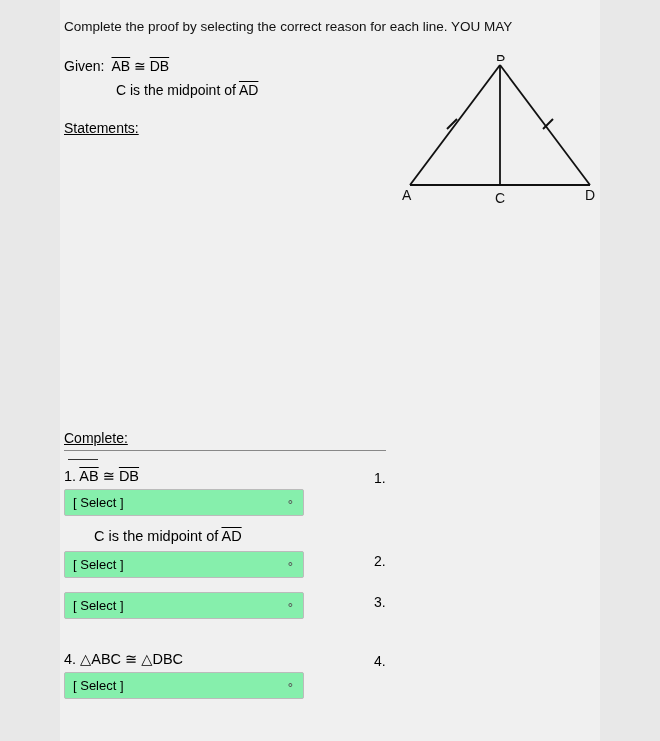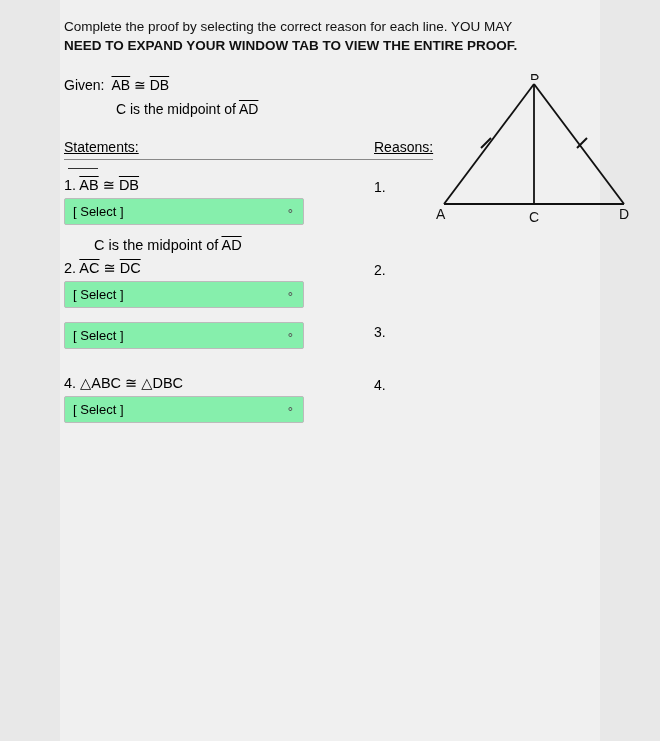--- a/index.html
+++ b/index.html
@@ -47,21 +47,21 @@
 
     .chevron {
       font-size: 11px;
       color: #555;
       margin-left: 4px;
     }
 
     .main-content {
       display: flex;
       flex-direction: row;
-      gap: 1px;
+      gap: 14px;
       width: 100%;
     }
 
     .proof-section {
       flex: 1;
     }
 
     .diagram-section {
       flex: 0 0 200px;
       display: flex;
@@ -71,21 +71,21 @@
 
     .full-divider {
       width: 100%;
       border: none;
       border-top: 1.5px solid #888;
       margin: 4px 0 8px 0;
     }
 
     .headers-container {
       display: flex;
-      flex-direction: row;
+      flex-direction: column;
       width: 100%;
       margin-bottom: 2px;
     }
 
     .stmt-header {
       flex: 0 0 310px;
       font-size: 14px;
       text-decoration: underline;
     }
 
@@ -146,40 +146,39 @@
       border-top: 1.5px solid #333;
       margin: 4px 0 8px 4px;
     }
   </style>
 </head>
 <body>
 
 <div class="page">
   <div class="instructions">
     <span>Complete the proof by selecting the correct reason for each line. YOU MAY</span><br>
-    <span class="bold">NEED TO EXPAND YOUR WINDOW TAB TO VIEW THE ENTIRE PROOF.</span>
   </div>
 
   <div class="main-content">
 
     <div class="proof-section">
 
       <div class="given-section">
         <div>
           <span>Given:</span>&nbsp;
           <span class="overline">AB</span> ≅ <span class="overline">DB</span>
         </div>
         <div style="padding-left: 52px;">
           C is the midpoint of <span class="overline">AD</span>
         </div>
       </div>
 
       <div class="headers-container">
         <div class="stmt-header">Statements:</div>
-        <div class="rsn-header">Reasons:</div>
+        <div class="rsn-header">Complete:</div>
       </div>
       <hr class="full-divider">
 
       <div class="top-dash"></div>
 
       <div class="proof-entry">
         <div class="stmt-side">
           <div class="stmt-line">
             1. <span class="overline">AB</span> ≅ <span class="overline">DB</span>
           </div>
@@ -205,23 +204,20 @@
         <div class="stmt-side">
           <div class="stmt-line indent-stmt">
             &nbsp;&nbsp;&nbsp;&nbsp;C is the midpoint of <span class="overline">AD</span>
           </div>
         </div>
         <div class="rsn-side"></div>
       </div>
 
       <div class="proof-entry">
         <div class="stmt-side">
-          <div class="stmt-line">
-            2. <span class="overline">AC</span> ≅ <span class="overline">DC</span>
-          </div>
           <div>
             <div class="select-box">
               <select>
                 <option>[ Select ]</option>
                 <option>Given</option>
                 <option>Definition of midpoint</option>
                 <option>Reflexive Property</option>
                 <option>SSS</option>
                 <option>SAS</option>
                 <option>ASA</option>
@@ -246,21 +242,21 @@
                 <option>SAS</option>
                 <option>ASA</option>
               </select>
               <span class="chevron">⚬</span>
             </div>
           </div>
         </div>
         <div class="rsn-side">3.</div>
       </div>
 
-      <div class="proof-entry" style="margin-top:18px;">
+      <div class="proof-entry" style="margin-top:24px;">
         <div class="stmt-side">
           <div class="stmt-line">
             4. △ABC ≅ △DBC
           </div>
           <div>
             <div class="select-box">
               <select>
                 <option>[ Select ]</option>
                 <option>Given</option>
                 <option>Definition of midpoint</option>

